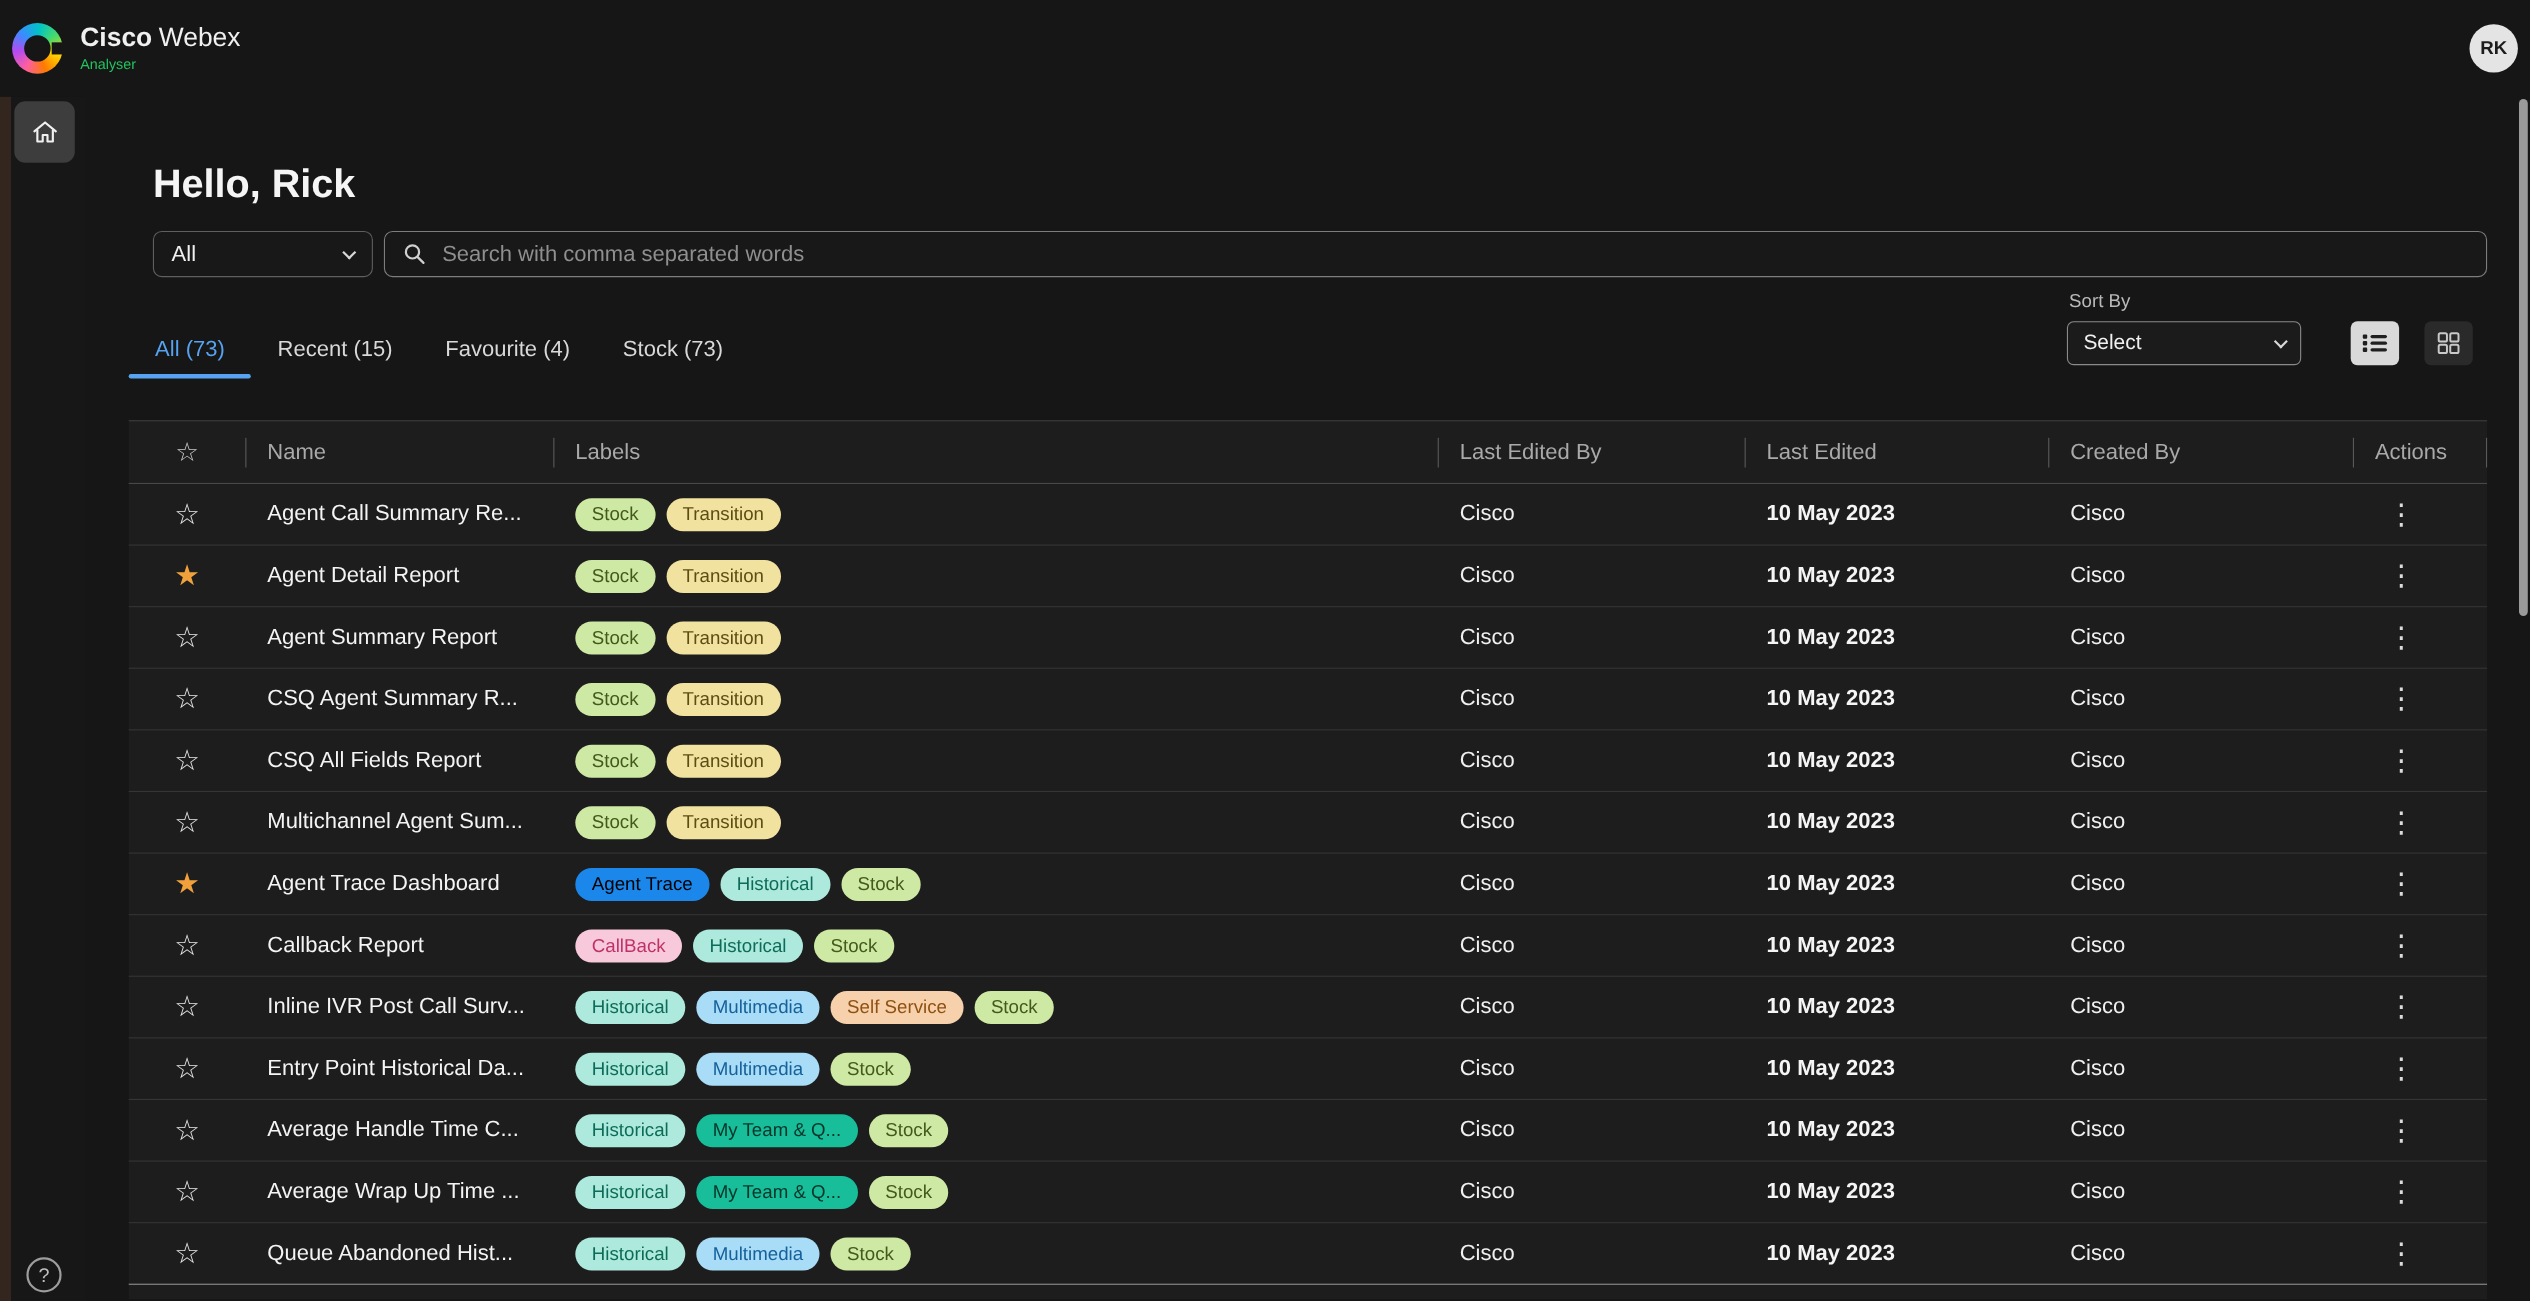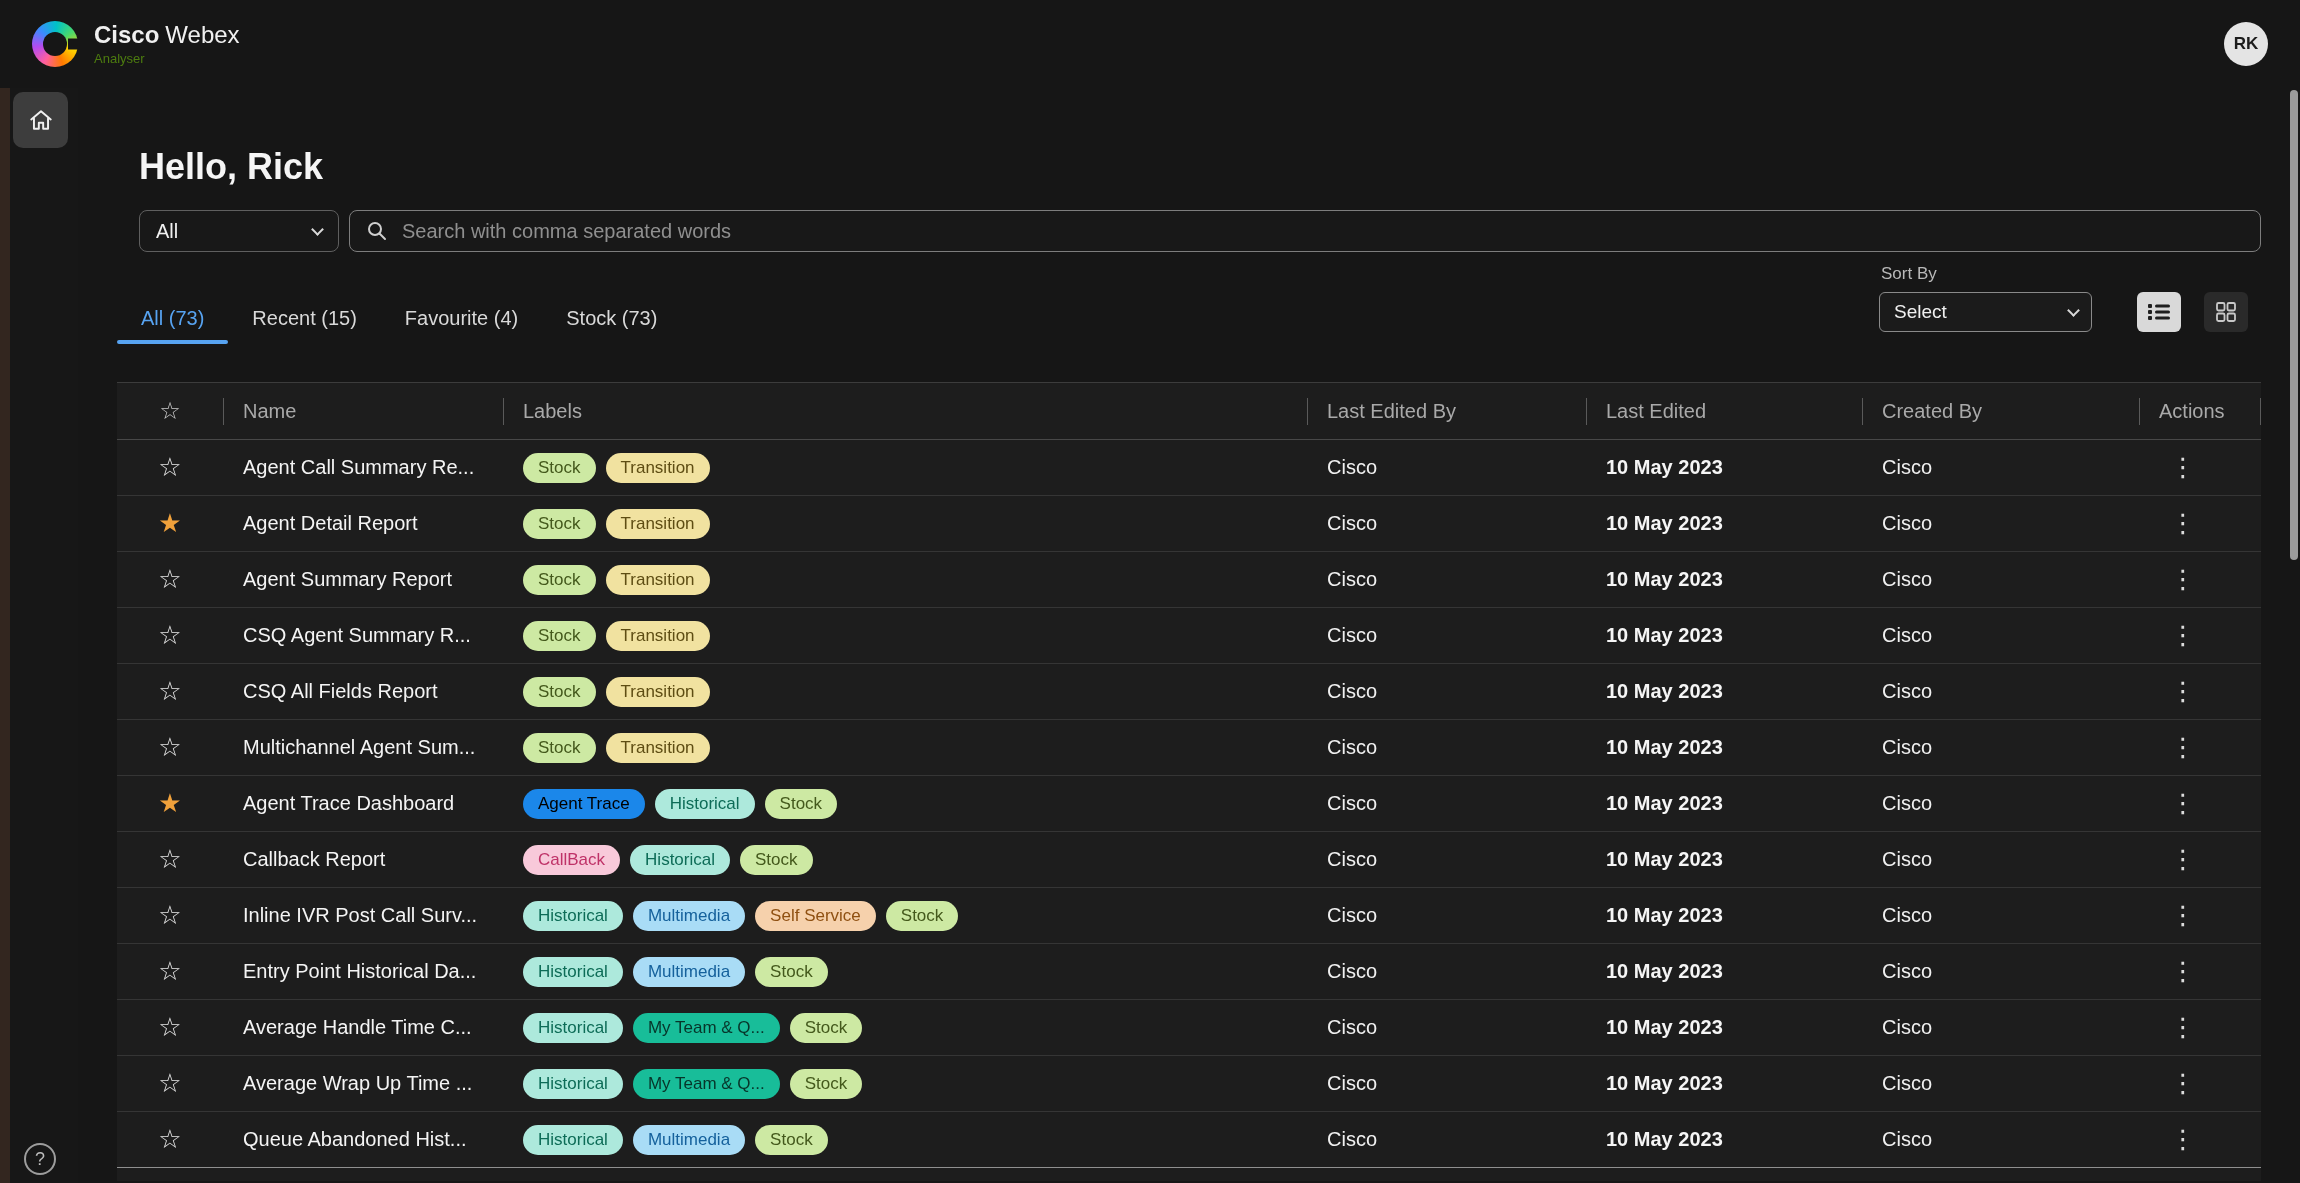--- a/index.html
+++ b/index.html
@@ -4,31 +4,31 @@
 <style>
   * { box-sizing: border-box; }
   html,body { margin:0; padding:0; }
   body {
     width:2300px; height:1183px; overflow:hidden; position:relative;
     background:#161616; color:#f0f0f0;
     font-family:"Liberation Sans","DejaVu Sans",sans-serif;
   }
 
   
-  .topbar { height:88px; display:flex; align-items:center; padding:0 32px; }
+  .topbar { height:88px; display:flex; align-items:center; padding:0 11px; }
   .logo { width:46px; height:46px; border-radius:50%; position:relative; flex:none;
     background:conic-gradient(from 210deg,#ff5f9e,#b44bf0,#3b8bff,#00c2c7,#49d96b,#ffd400,#ff7a00,#ff5f9e); }
   .logo::before { content:""; position:absolute; inset:11px; background:#161616; border-radius:50%; }
   .logo::after { content:""; position:absolute; right:-3px; top:50%; transform:translateY(-50%);
     width:13px; height:11px; background:#161616; }
   .brand { margin-left:16px; line-height:1.1; }
   .brand-line { font-size:24px; }
   .brand-bold { font-weight:700; }
   .brand-light { font-weight:400; margin-left:6px; }
-  .brand-sub { font-size:13px; color:#4d7c0f; margin-top:3px; }
+  .brand-sub { font-size:13px; color:#22c55e; margin-top:3px; }
   .avatar { margin-left:auto; width:44px; height:44px; border-radius:50%; background:#e4e4e4;
     color:#1c1c1c; font-size:17px; font-weight:700; display:flex; align-items:center; justify-content:center; cursor:pointer; }
 
   
   .main-wrap { display:flex; height:1095px; position:relative; }
   .edge-strip { position:absolute; left:0; top:0; bottom:0; width:10px; background:#33261f; z-index:4; }
   .sidebar { width:78px; flex:none; position:relative; background:#171717; }
   .home-btn { position:absolute; left:13px; top:4px; width:55px; height:56px; background:#3d3d3d;
     border-radius:10px; display:flex; align-items:center; justify-content:center; cursor:pointer; z-index:5; }
   .help-btn { position:absolute; left:24px; bottom:8px; width:32px; height:32px; border:2px solid #9d9d9d;

